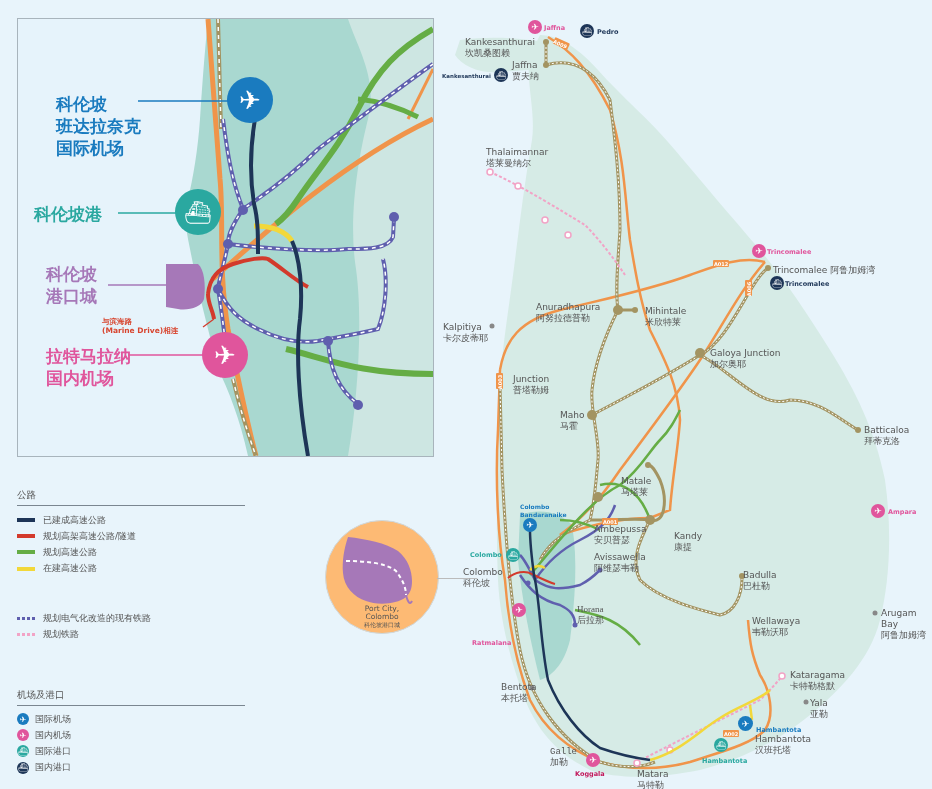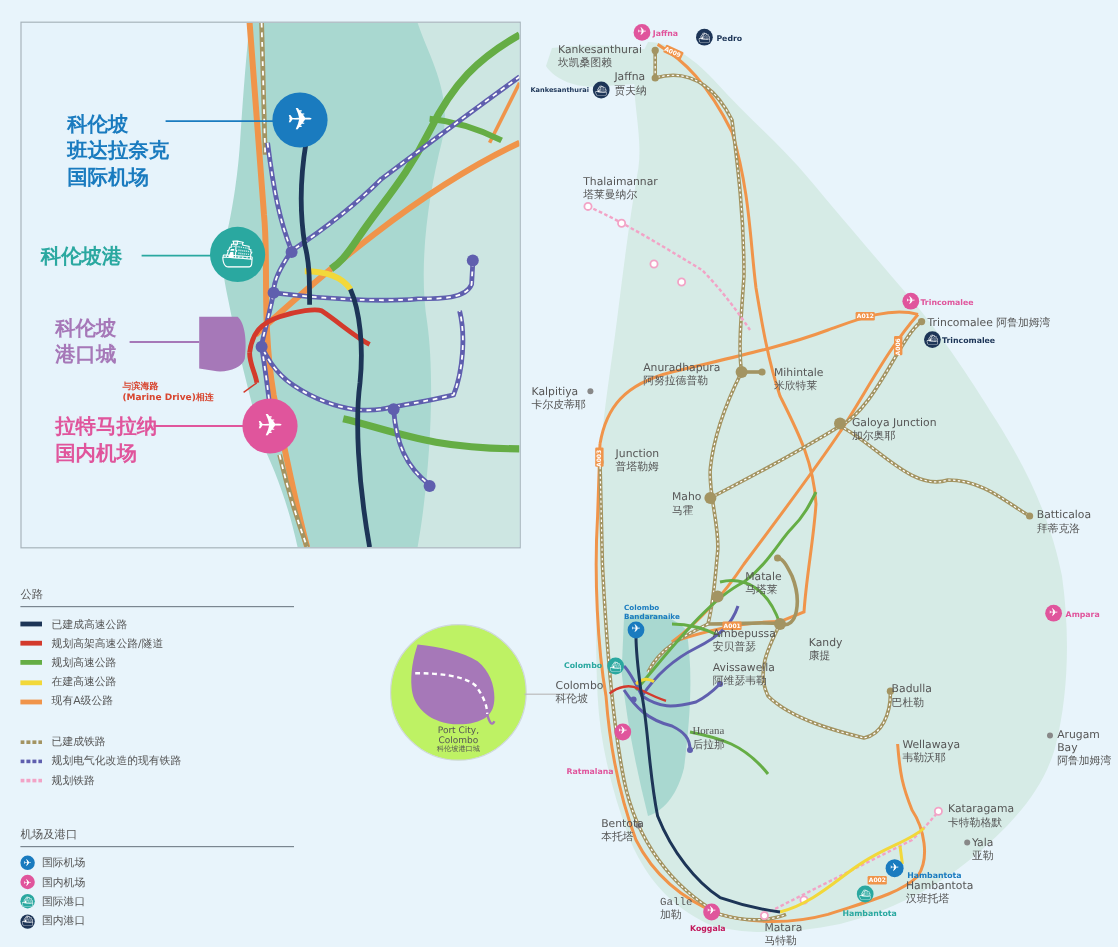--- a/index.html
+++ b/index.html
@@ -119,32 +119,24 @@
       <span>规划高架高速公路/隧道</span>
     </div>
   <div class="row">
       <span class="sw" style="background:#65ad45"></span>
       <span>规划高速公路</span>
     </div>
   <div class="row">
       <span class="sw" style="background:#f2d83a"></span>
       <span>在建高速公路</span>
     </div>
-  <div class="row">
-      <span class="sw" style="background:#f0944a"></span>
-      <span>现有A级公路</span>
-    </div>
 </div>
 
 <div class="legend" style="top:605px;">
   <div style="height:5px"></div>
-  <div class="row">
-      <span class="dots" style="background-image:linear-gradient(90deg,#a39462 60%,transparent 60%)"></span>
-      <span>已建成铁路</span>
-    </div>
   <div class="row">
       <span class="dots" style="background-image:linear-gradient(90deg,#5f5fae 60%,transparent 60%)"></span>
       <span>规划电气化改造的现有铁路</span>
     </div>
   <div class="row">
       <span class="dots" style="background-image:linear-gradient(90deg,#f2a3c6 60%,transparent 60%)"></span>
       <span>规划铁路</span>
     </div>
 </div>
 
@@ -162,21 +154,21 @@
   <div class="row">
       <span class="icon" style="background:#2aa8a0">⛴</span>
       <span>国际港口</span>
     </div>
   <div class="row">
       <span class="icon" style="background:#1d3557">⛴</span>
       <span>国内港口</span>
     </div>
 </div>
 
-<div class="abs" style="left:325px;top:520px;width:112px;height:112px;border-radius:50%;border:1px solid #cfd8dc;background:#bef264;">
+<div class="abs" style="left:325px;top:520px;width:112px;height:112px;border-radius:50%;border:1px solid #cfd8dc;background:#fdba74;">
   <svg width="112" height="112" viewBox="0 0 112 112">
     <path d="M22,16 C40,18 60,22 72,30 C82,38 86,50 86,60 C86,68 84,72 80,76 C70,84 50,84 40,80 C28,76 18,66 17,52 C16,40 18,28 22,16 Z" fill="#a678b8"></path>
     <path d="M20,40 C40,40 60,42 70,50 C76,58 80,66 80,74" stroke="#fff" stroke-width="2" stroke-dasharray="4 3" fill="none"></path>
     <path d="M80,74 C82,82 84,84 86,80" stroke="#a678b8" stroke-width="2" fill="none"></path>
     <line x1="112" y1="58" x2="125" y2="58" stroke="#bbb" stroke-width="1"></line>
   </svg>
   <div class="abs" style="left:0;top:84px;width:112px;text-align:center;font-size:7.5px;line-height:8px;color:#555;">
     <div>Port City,</div>
     <div>Colombo</div>
     <div style="font-size:6px;">科伦坡港口城</div>

